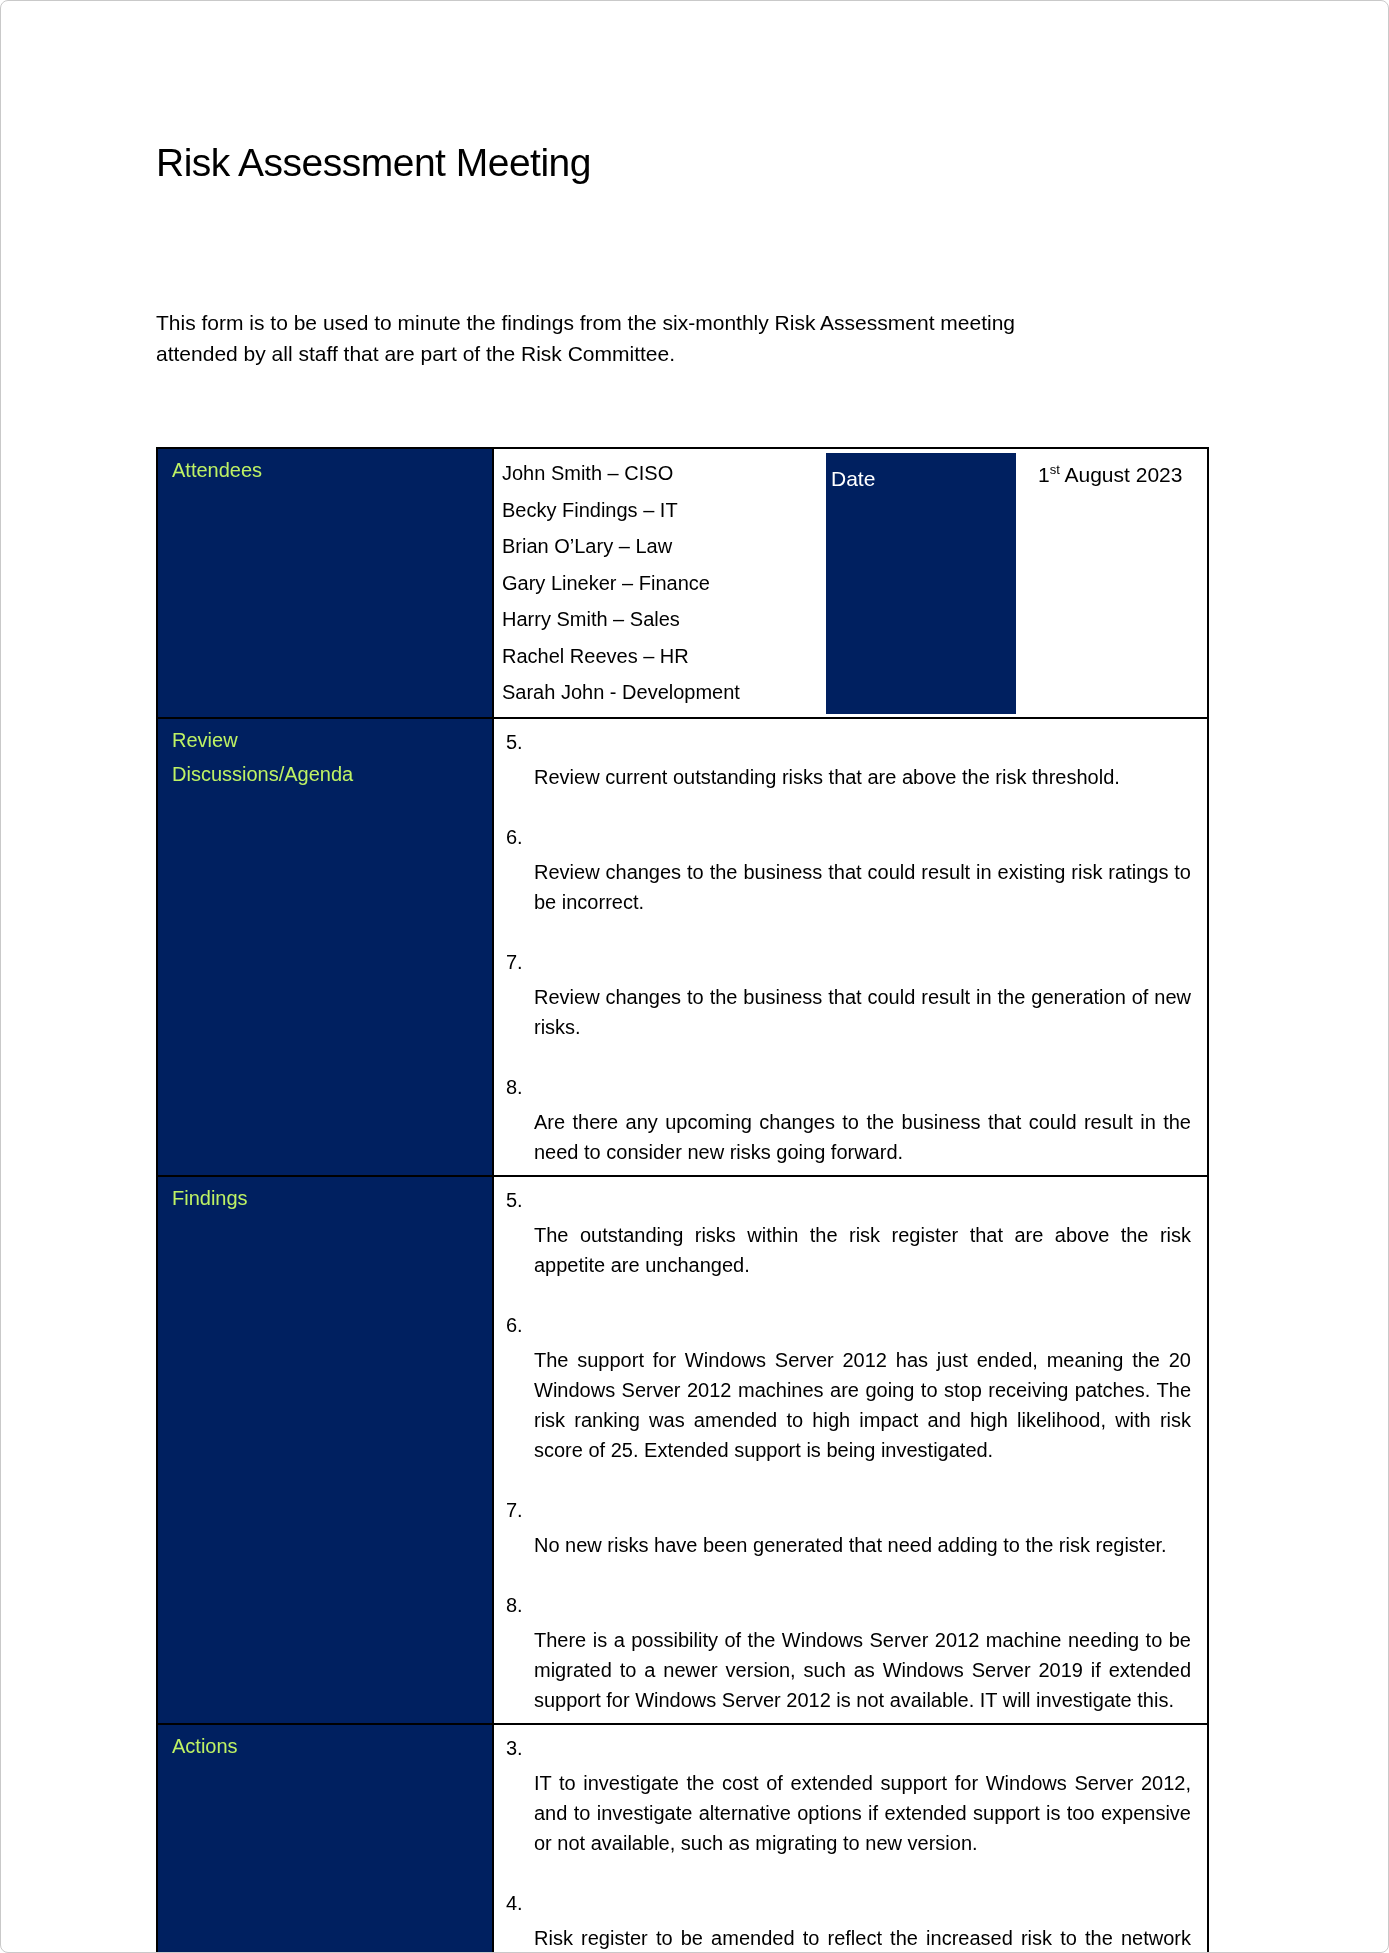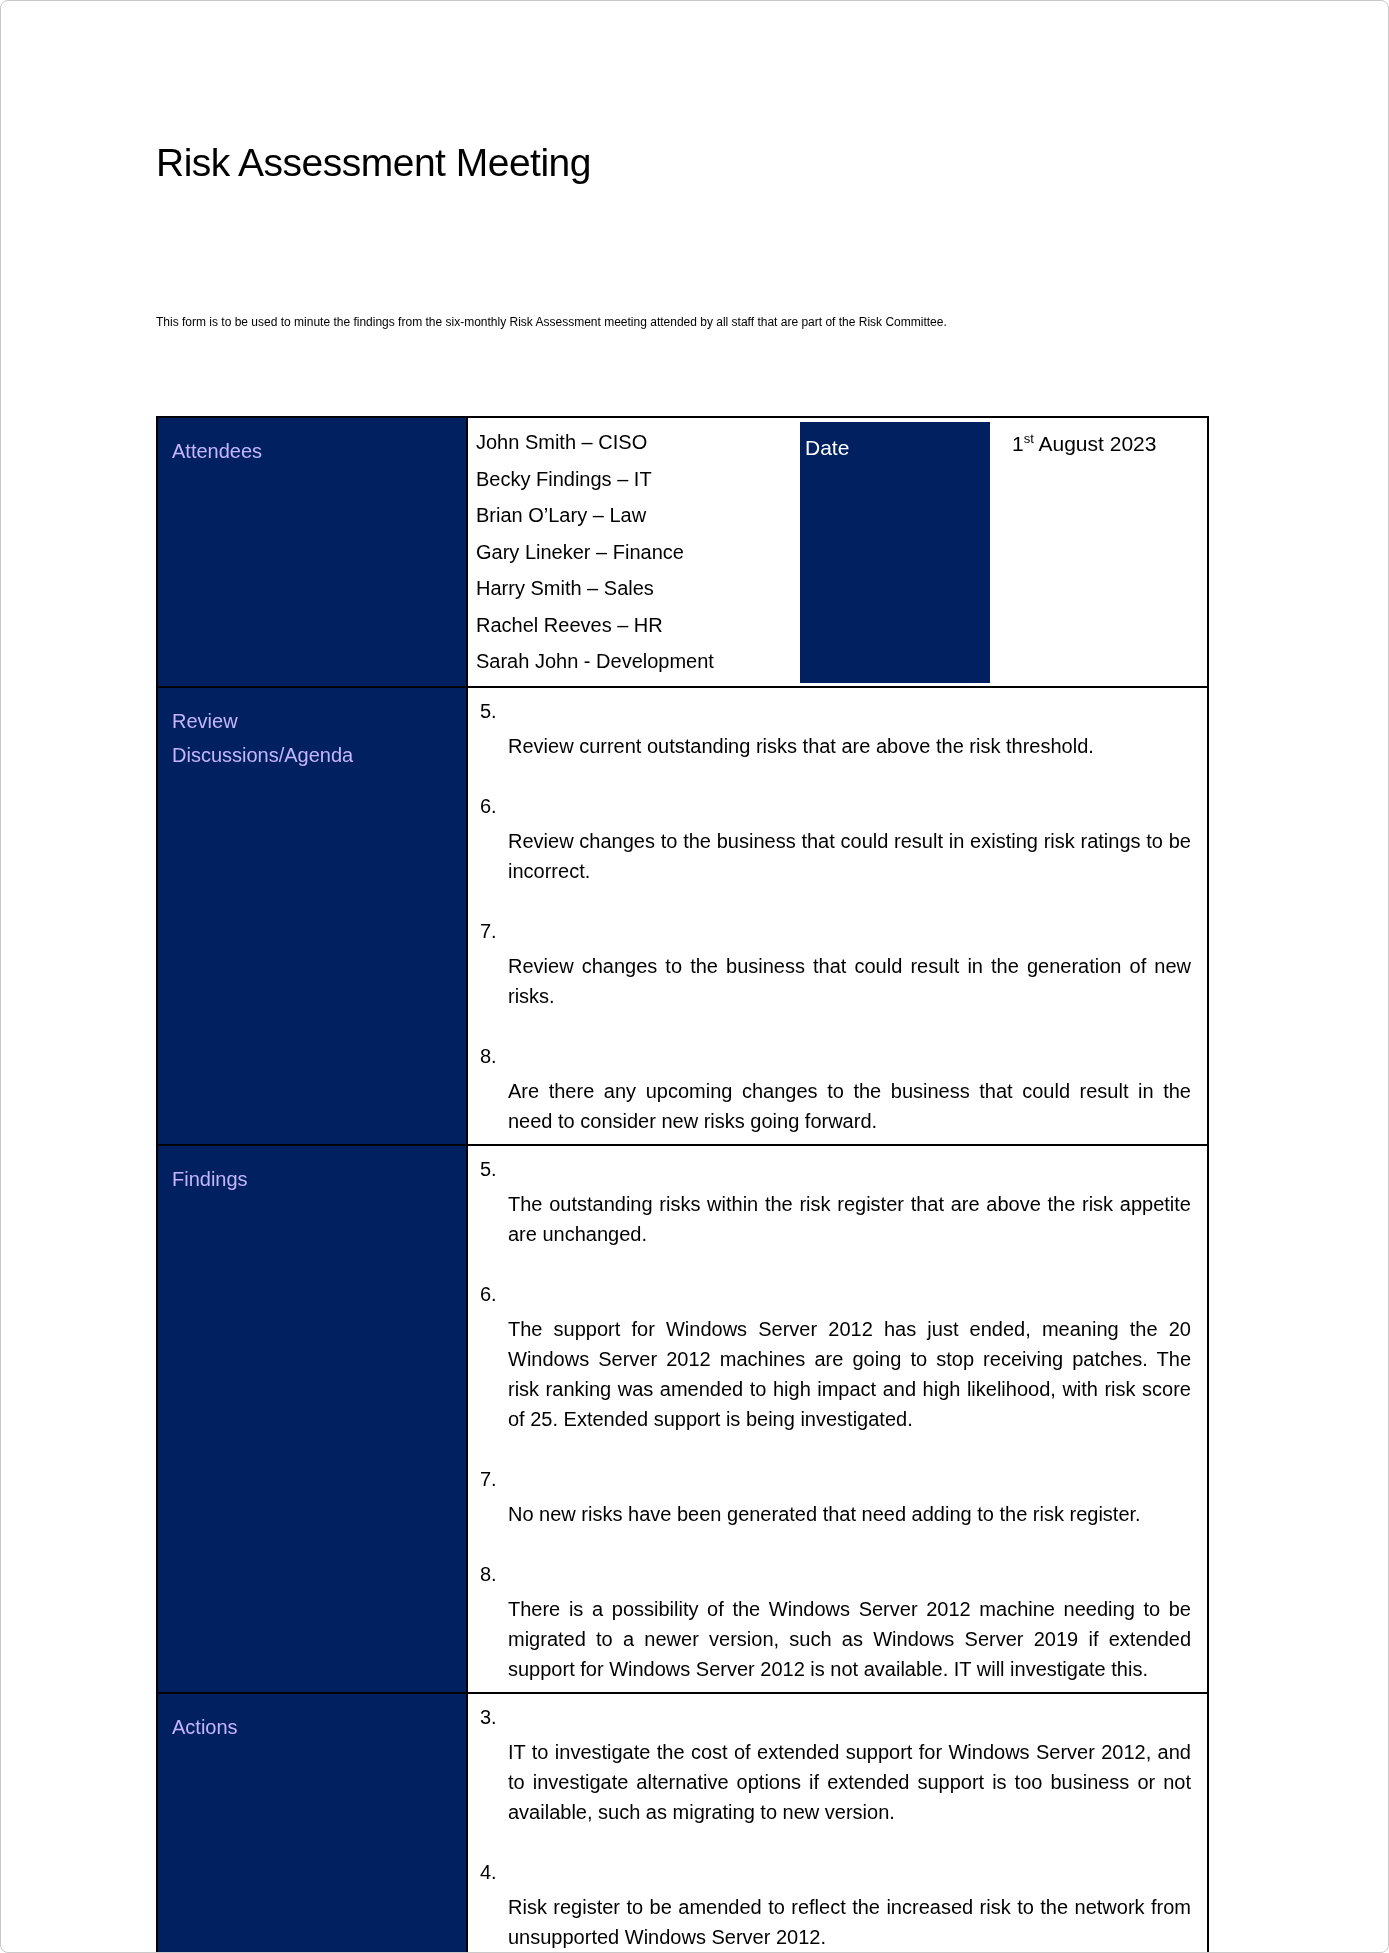--- a/index.html
+++ b/index.html
@@ -20,40 +20,40 @@
   .doc-title {
     font-size: 39px;
     font-weight: 400;
     margin: 0;
     line-height: 54px;
     letter-spacing: -0.5px;
   }
   .intro {
     width: 945px;
     margin: 117px 0 0 0;
-    font-size: 12px;
+    font-size: 21px;
     line-height: 31px;
   }
   table.form-table {
     border-collapse: collapse;
     table-layout: fixed;
     width: 1053px;
     margin-top: 78px;
   }
   td {
     box-sizing: border-box;
     border: 2px solid #000;
     vertical-align: top;
     padding: 0;
   }
   .label-cell {
-    width: 310px;
+    width: 336px;
     background: #002060;
-    color: #c4b5fd;
-    padding: 16px 14px;
+    color: #bef264;
+    padding: 4px 14px;
   }
   .label-text { font-size: 20px; line-height: 34px; max-width: 185px; }
   .content-cell { padding: 8px 14px 8px 12px; font-size: 20px; }
   .row-attendees td { height: 270px; }
   .row-agenda    td { height: 344px; }
   .row-findings  td { height: 536px; }
   .row-actions   td { height: 190px; }
 
   .attendees-cell { padding: 0; }
   .row1-flex { display: flex; height: 100%; }
@@ -157,21 +157,21 @@
       </td>
     </tr>
 
     <tr class="row-actions">
       <td class="label-cell">
         <div class="label-text">Actions</div>
       </td>
       <td class="content-cell">
         <div class="item">
           <span class="num">3.</span>
-          <span class="txt">IT to investigate the cost of extended support for Windows Server 2012, and to investigate alternative options if extended support is too business or not available, such as migrating to new version.</span>
+          <span class="txt">IT to investigate the cost of extended support for Windows Server 2012, and to investigate alternative options if extended support is too expensive or not available, such as migrating to new version.</span>
         </div>
         <div class="item">
           <span class="num">4.</span>
           <span class="txt">Risk register to be amended to reflect the increased risk to the network from unsupported Windows Server 2012.</span>
         </div>
       </td>
     </tr>
 
   </tbody>
     </table>

